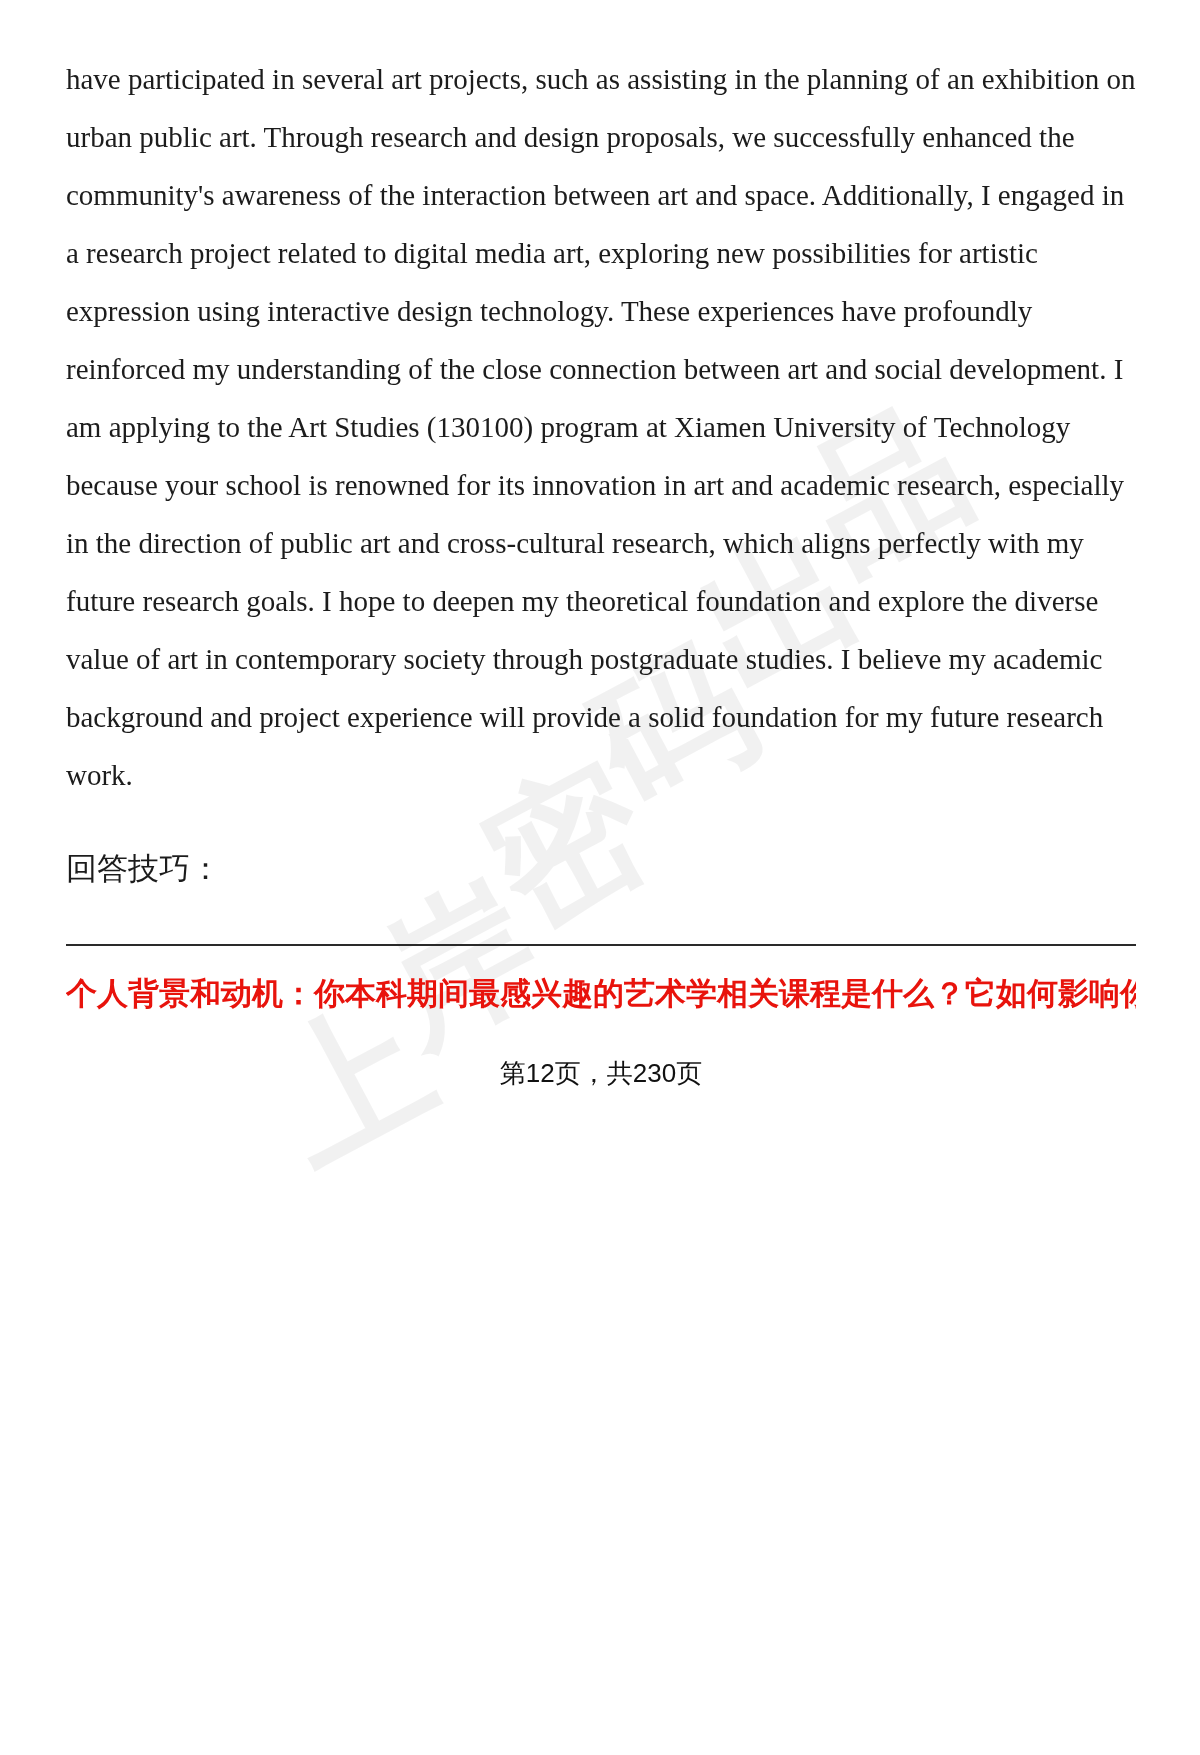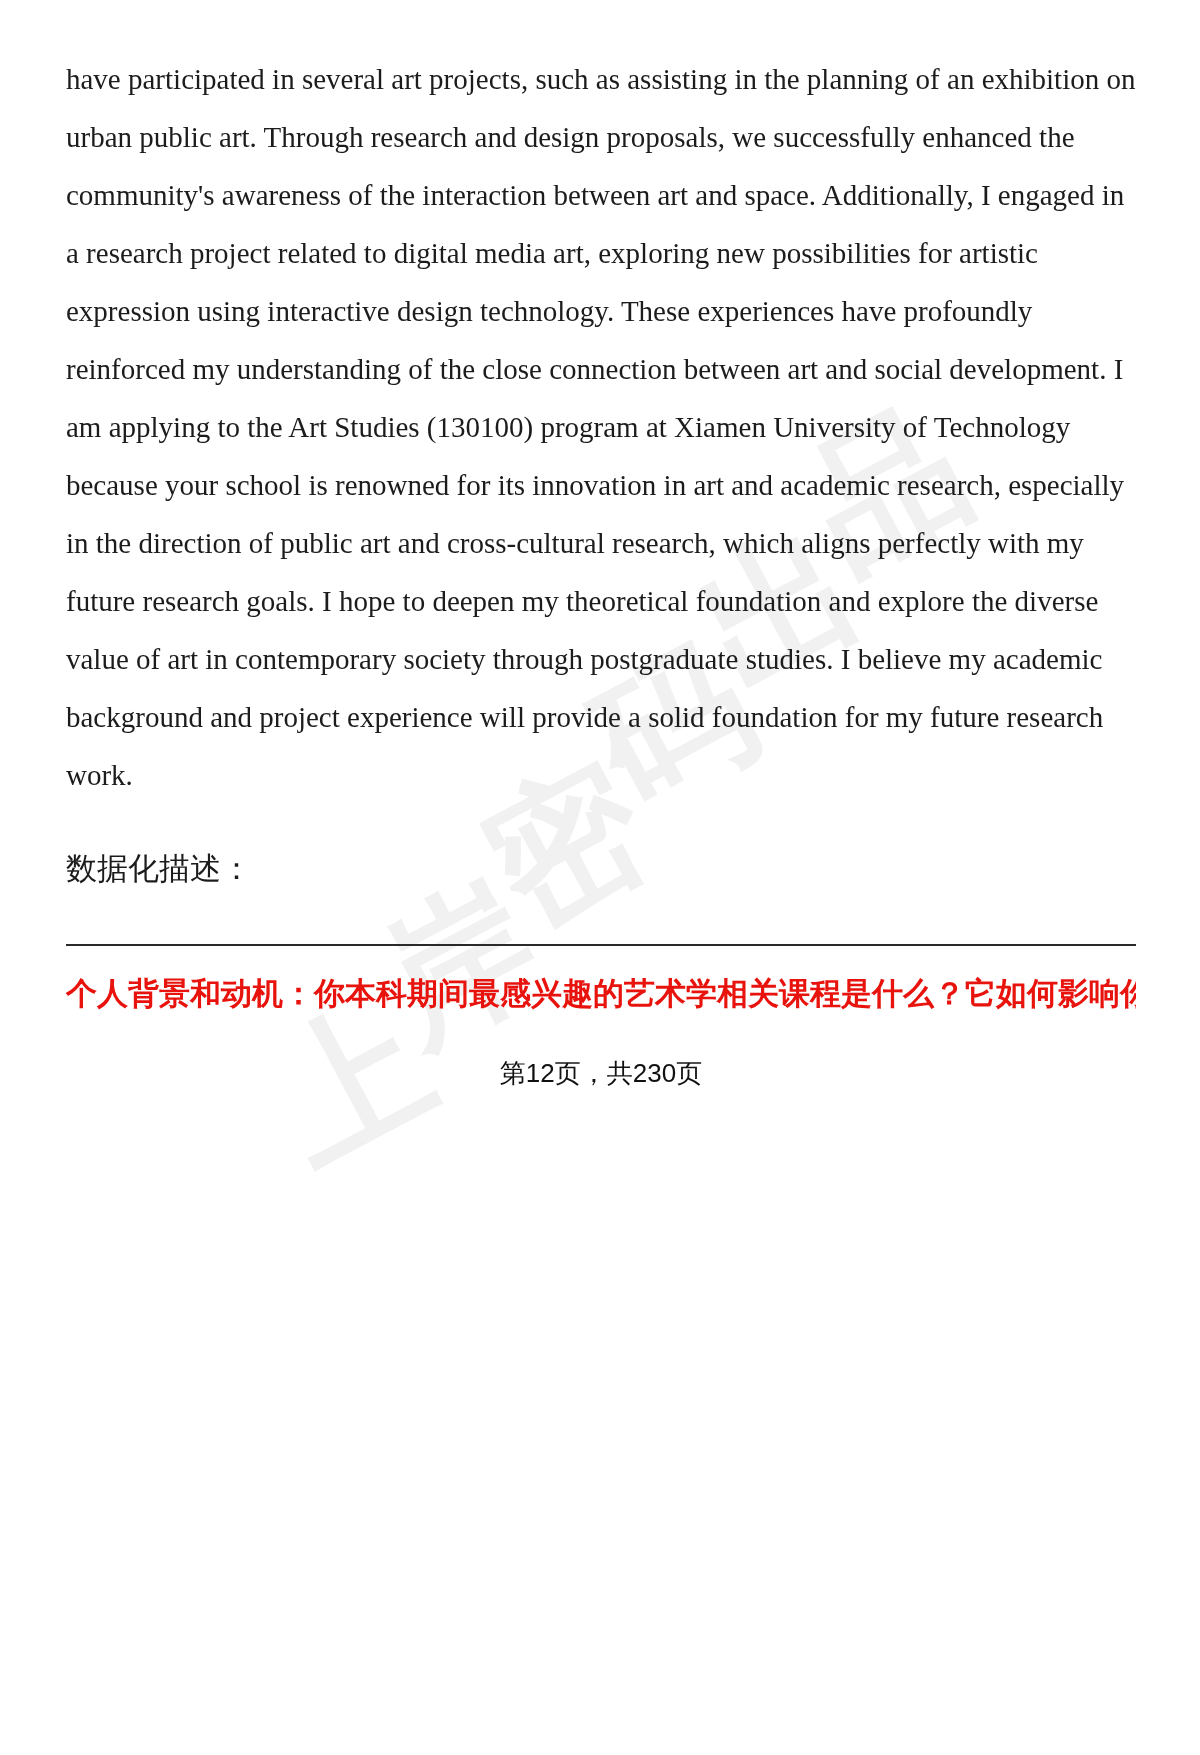--- a/index.html
+++ b/index.html
@@ -81,21 +81,21 @@
 </style>
 </head>
 <body>
 
 <div class="watermark"><span>上</span><span>岸</span><span>密</span><span>码</span><span>出</span><span>品</span></div>
 
 <div class="content">
 
   <p class="en-paragraph">have participated in several art projects, such as assisting in the planning of an exhibition on urban public art. Through research and design proposals, we successfully enhanced the community's awareness of the interaction between art and space. Additionally, I engaged in a research project related to digital media art, exploring new possibilities for artistic expression using interactive design technology. These experiences have profoundly reinforced my understanding of the close connection between art and social development. I am applying to the Art Studies (130100) program at Xiamen University of Technology because your school is renowned for its innovation in art and academic research, especially in the direction of public art and cross-cultural research, which aligns perfectly with my future research goals. I hope to deepen my theoretical foundation and explore the diverse value of art in contemporary society through postgraduate studies. I believe my academic background and project experience will provide a solid foundation for my future research work.</p>
 
-  <p class="tips-label">数据化描述：</p>
+  <p class="tips-label">回答技巧：</p>
 
 
 
   <hr class="divider">
 
   <p class="next-question">个人背景和动机：你本科期间最感兴趣的艺术学相关课程是什么？它如何影响你报</p>
 
   <p class="page-footer">第12页，共230页</p>
 
 </div>

